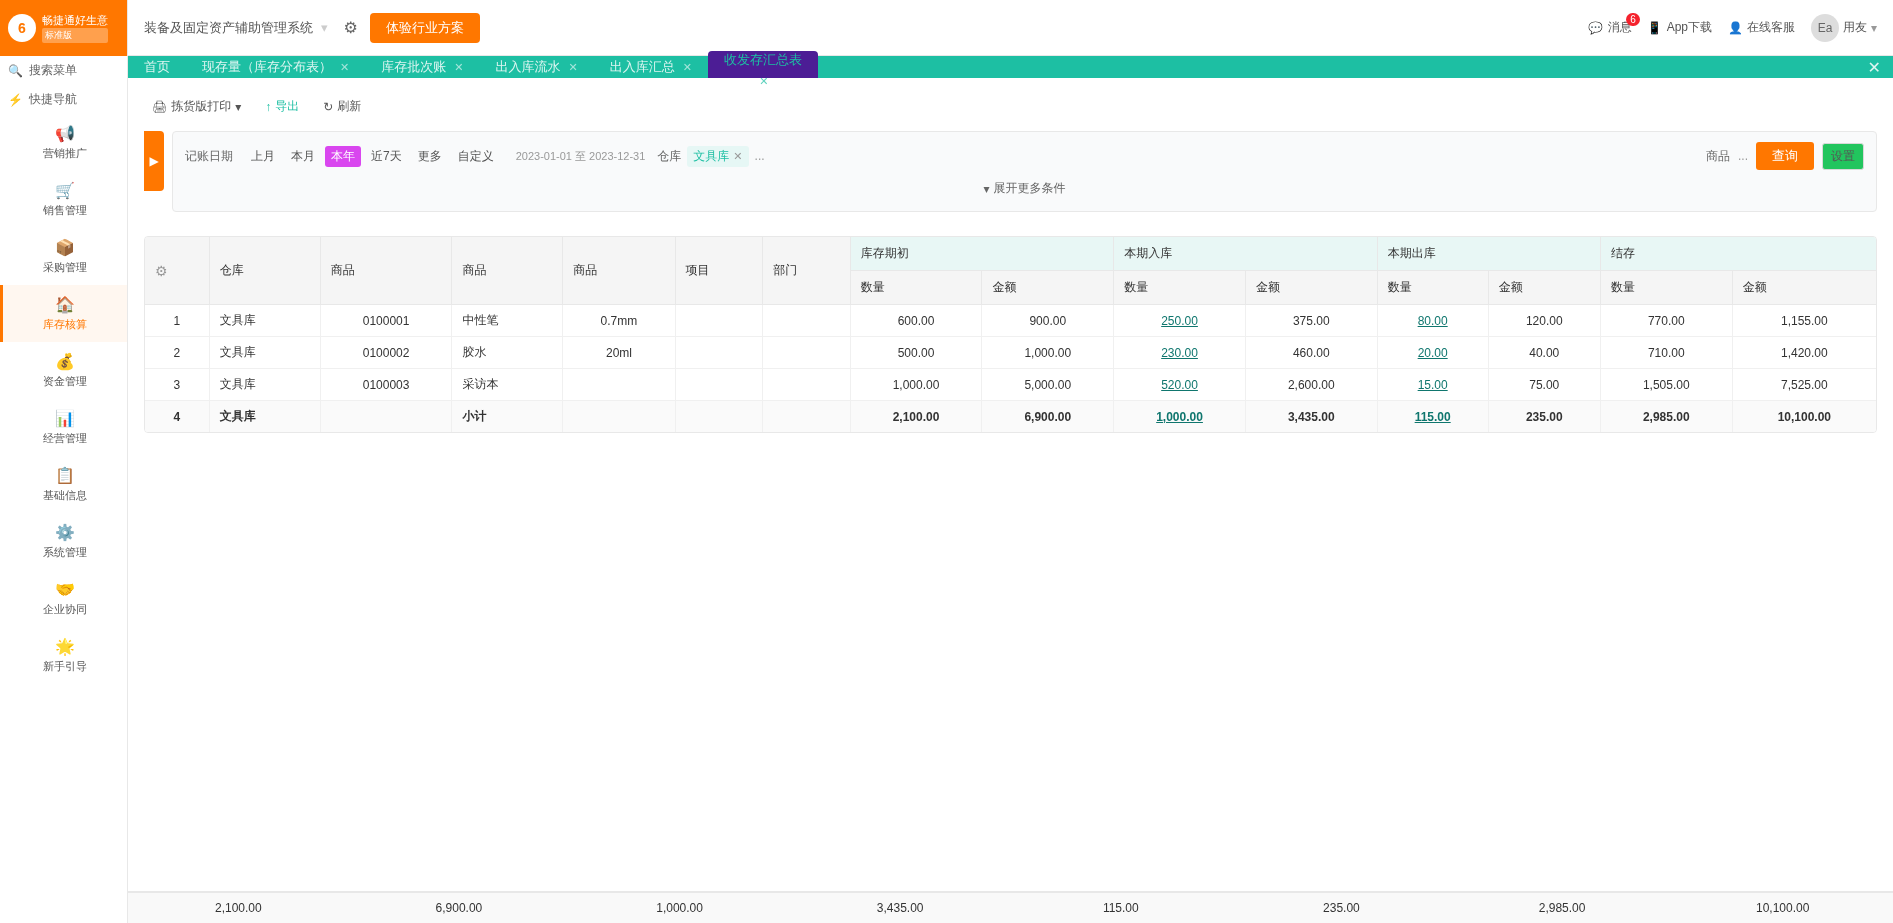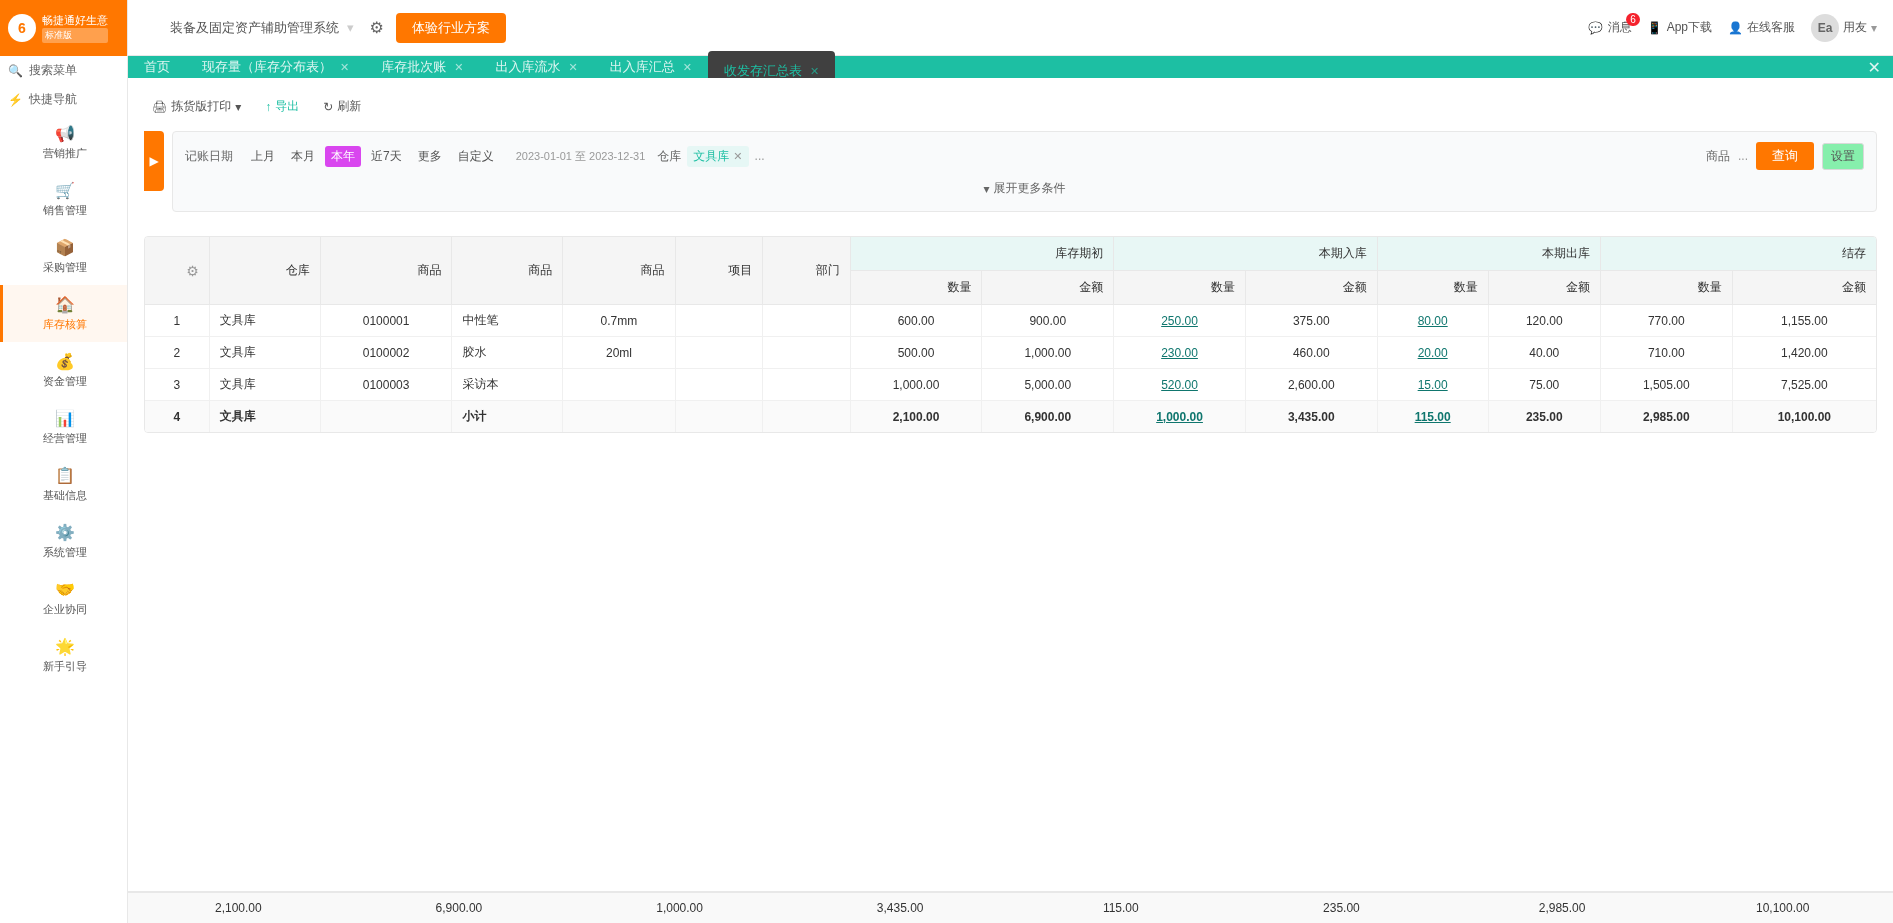--- a/index.html
+++ b/index.html
@@ -16,33 +16,33 @@
     .sidebar-nav-item { display: flex; flex-direction: column; align-items: center; padding: 10px 4px; cursor: pointer; color: #555; font-size: 12px; border-left: 3px solid transparent; }
     .sidebar-nav-item.active { background: #fff7f0; color: #ff7700; border-left-color: #ff7700; }
     .sidebar-nav-item .nav-icon { font-size: 16px; margin-bottom: 3px; }
     .sidebar-nav-item .nav-label { font-size: 11px; text-align: center; }
 
     
     .main { flex: 1; display: flex; flex-direction: column; overflow: hidden; }
 
     
     .topbar { height: 56px; background: #fff; display: flex; align-items: center; padding: 0 16px; border-bottom: 1px solid #e8e8e8; gap: 12px; flex-shrink: 0; }
-    .topbar-system { display: flex; align-items: center; gap: 4px; color: #555; font-size: 13px; margin-left: 26px; }
+    .topbar-system { display: flex; align-items: center; gap: 4px; color: #555; font-size: 13px; }
     .topbar-settings { color: #666; cursor: pointer; font-size: 16px; }
     .topbar-trial-btn { background: #ff7700; color: #fff; border: none; border-radius: 4px; padding: 6px 16px; cursor: pointer; font-size: 13px; }
     .topbar-actions { display: flex; align-items: center; gap: 16px; color: #555; font-size: 12px; margin-left: auto; }
     .topbar-action { display: flex; align-items: center; gap: 4px; cursor: pointer; position: relative; }
     .topbar-badge { background: #f5222d; color: #fff; font-size: 10px; border-radius: 8px; padding: 1px 4px; position: absolute; top: -6px; right: -8px; }
     .topbar-user { display: flex; align-items: center; gap: 4px; cursor: pointer; }
-    .topbar-avatar { width: 28px; height: 28px; background: #ddd; border-radius: 50%; display: flex; align-items: center; justify-content: center; font-size: 12px; color: #666; overflow: hidden; font-weight: bold; }
+    .topbar-avatar { width: 28px; height: 28px; background: #ddd; border-radius: 50%; display: flex; align-items: center; justify-content: center; font-size: 12px; color: #666; overflow: hidden; }
 
     
     .tabbar { background: #1dbfa3; display: flex; align-items: center; height: 22px; flex-shrink: 0; padding-left: 0; }
     .tabbar-tab { padding: 0 16px; height: 40px; display: flex; align-items: center; gap: 6px; color: rgba(255,255,255,0.85); font-size: 13px; cursor: pointer; white-space: nowrap; }
-    .tabbar-tab.active { background: #404040; color: #1dbfa3; border-radius: 4px 4px 0 0; margin-top: 8px; }
+    .tabbar-tab.active { background: #4c1d95; color: #1dbfa3; border-radius: 4px 4px 0 0; margin-top: 8px; flex-direction: column; }
     .tabbar-tab .tab-close { font-size: 11px; color: inherit; opacity: 0.7; margin-left: 2px; }
     .tabbar-close-all { margin-left: auto; padding: 0 12px; color: rgba(255,255,255,0.85); cursor: pointer; font-size: 16px; }
 
     
     .content { flex: 1; overflow: auto; background: #fff; }
     .page { padding: 16px; }
 
     
     .page-title-bar { display: flex; align-items: center; justify-content: space-between; margin-bottom: 12px; }
     .page-title { font-size: 14px; font-weight: bold; color: #333; }
@@ -59,28 +59,28 @@
     .filter-label { color: #666; font-size: 12px; white-space: nowrap; }
     .filter-date-options { display: flex; gap: 4px; align-items: center; }
     .filter-date-opt { padding: 2px 6px; font-size: 12px; cursor: pointer; color: #555; border-radius: 3px; }
     .filter-date-opt.active { background: #d946ef; color: #fff; border-radius: 3px; }
     .filter-date-range { font-size: 11px; color: #999; margin-left: 4px; }
     .filter-warehouse { display: flex; align-items: center; gap: 6px; }
     .filter-tag { display: flex; align-items: center; gap: 4px; background: #e6f7f5; color: #1dbfa3; border-radius: 3px; padding: 2px 6px; font-size: 12px; }
     .filter-tag-close { cursor: pointer; color: #999; font-size: 11px; }
     .filter-dotdot { color: #999; font-size: 12px; cursor: pointer; }
     .query-btn { background: #ff7700; color: #fff; border: none; border-radius: 3px; padding: 5px 16px; cursor: pointer; font-size: 13px; }
-    .set-btn { color: #555; font-size: 12px; cursor: pointer; padding: 4px 8px; border: 1px solid #d9d9d9; border-radius: 3px; background: #86efac; }
+    .set-btn { color: #555; font-size: 12px; cursor: pointer; padding: 4px 8px; border: 1px solid #d9d9d9; border-radius: 3px; background: #22c55e; }
     .expand-more { display: flex; align-items: center; justify-content: center; gap: 4px; color: #666; font-size: 12px; cursor: pointer; padding: 4px 0; }
 
     
     .table-wrapper { border: 1px solid #e8e8e8; border-radius: 4px; overflow: hidden; }
     table { width: 100%; border-collapse: collapse; font-size: 12px; }
     thead tr { background: #f5f5f5; }
-    thead th { padding: 8px 10px; text-align: right; color: #333; font-weight: 500; border-bottom: 1px solid #e8e8e8; border-right: 1px solid #e8e8e8; white-space: nowrap; }
+    thead th { padding: 8px 10px; text-align: left; color: #333; font-weight: 500; border-bottom: 1px solid #e8e8e8; border-right: 1px solid #e8e8e8; white-space: nowrap; }
     thead th:last-child { border-right: none; }
     tbody tr { border-bottom: 1px solid #f0f0f0; }
     tbody tr:last-child { border-bottom: none; }
     tbody tr.subtotal { background: #fafafa; font-weight: bold; }
     tbody td { padding: 7px 10px; text-align: center; color: #333; border-right: 1px solid #f0f0f0; white-space: nowrap; }
     tbody td:last-child { border-right: none; }
     tbody td.text-left { text-align: left; }
     .underline { text-decoration: underline; color: #0f766e; cursor: pointer; }
     .settings-icon { color: #999; font-size: 14px; cursor: pointer; }
 

